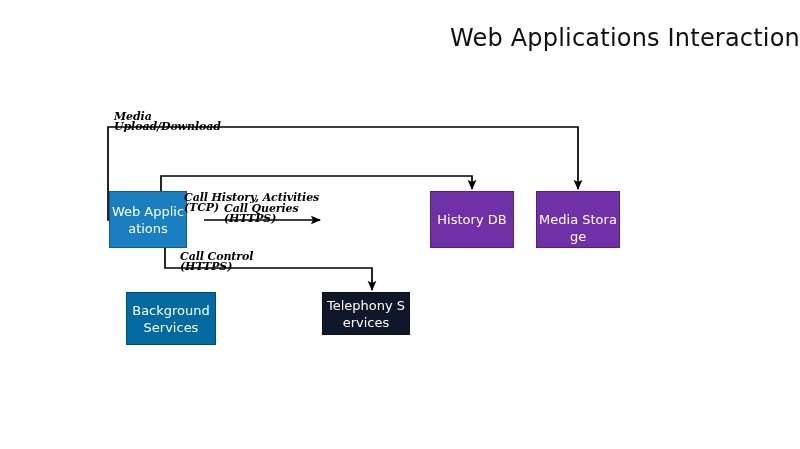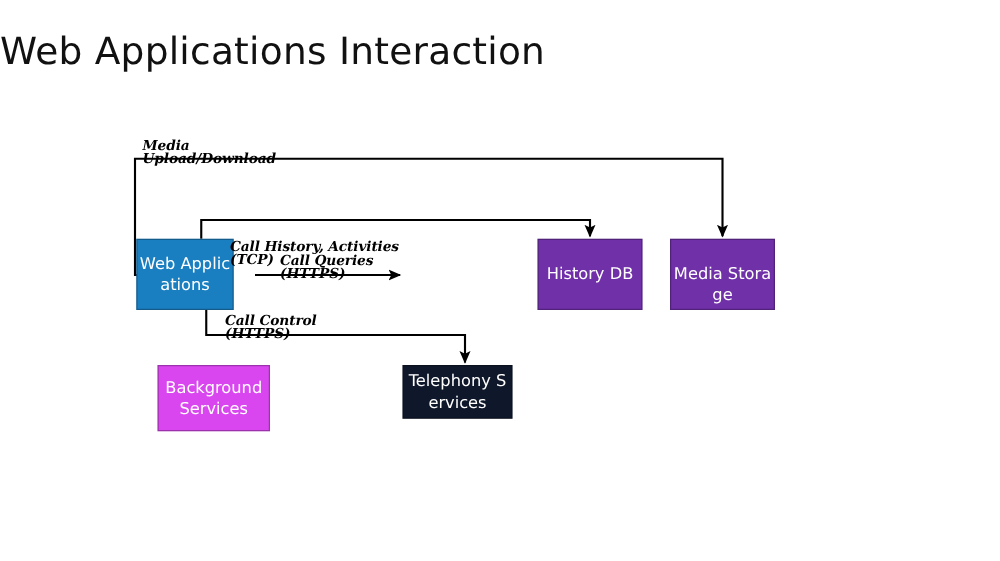--- a/index.html
+++ b/index.html
@@ -16,23 +16,23 @@
     width: 800px;
     height: 449px;
     background: #ffffff;
     overflow: hidden;
   }
   #diagram-title {
     position: absolute;
     left: 0;
     top: 24px;
     width: 800px;
-    text-align: left;
+    text-align: right;
     font-family: "DejaVu Sans", sans-serif;
-    font-size: 30px;
+    font-size: 24px;
     font-weight: 400;
     color: #111111;
     letter-spacing: 0.2px;
   }
   #edge-layer {
     position: absolute;
     left: 0;
     top: 0;
     width: 800px;
     height: 449px;
@@ -98,21 +98,21 @@
 
 
   <div class="node" style="left:430px; top:191px; width:84px; height:57px; background:#7030a8;">
     <span class="node-label">History DB</span>
   </div>
 
   <div class="node" style="left:536px; top:191px; width:84px; height:57px; background:#7030a8;align-items:flex-end;">
     <span class="node-label">Media Storage</span>
   </div>
 
-  <div class="node" style="left:126px; top:292px; width:90px; height:53px; background:#d946ef;">
+  <div class="node" style="left:126px; top:292px; width:90px; height:53px; background:#0369a1;">
     <span class="node-label">Background Services</span>
   </div>
 
   <div class="node" style="left:322px; top:292px; width:88px; height:43px; background:#0f172a;">
     <span class="node-label">Telephony Services</span>
   </div>
 
   <div class="edge-label" style="left:114px; top:112px;">Media
 Upload/Download</div>
 

